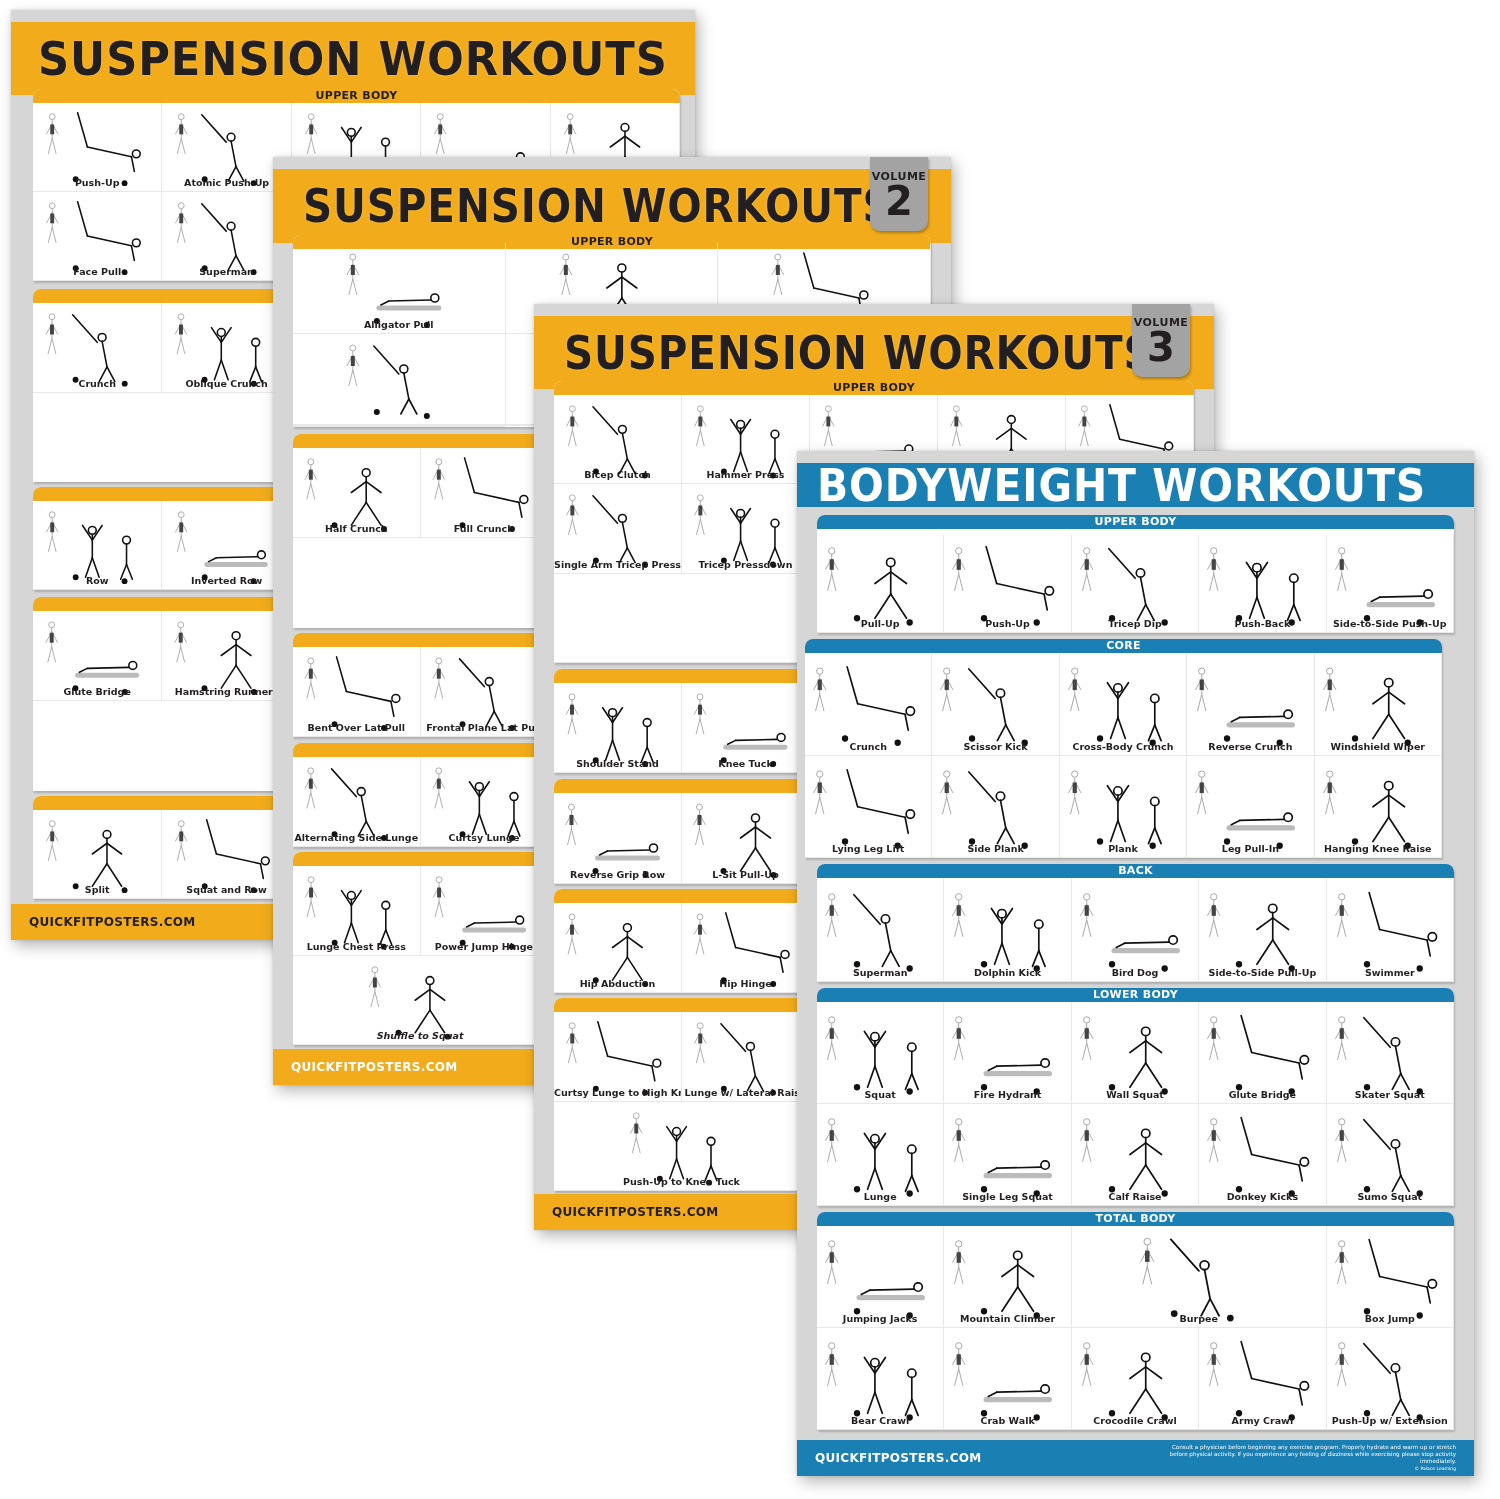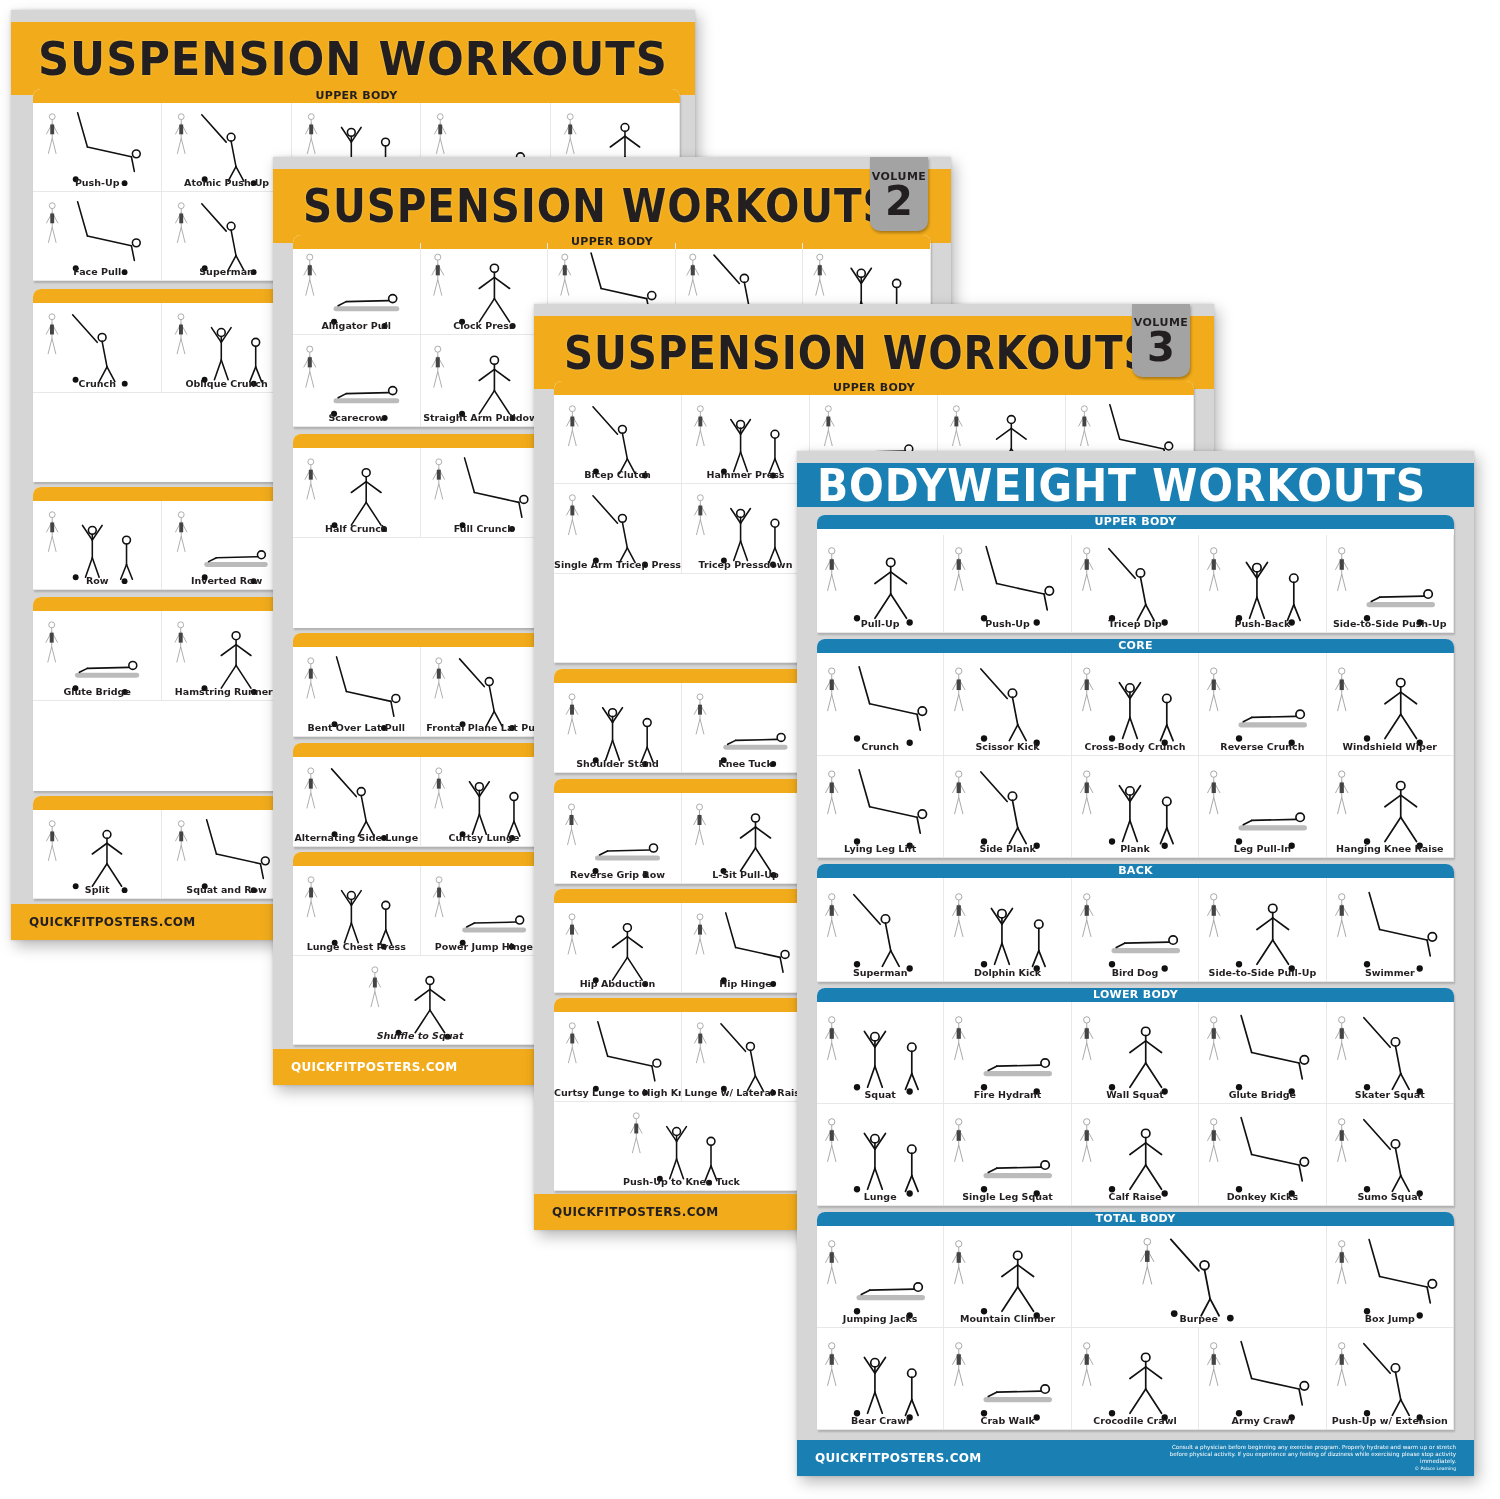--- a/index.html
+++ b/index.html
@@ -642,21 +642,21 @@
 <div class="poster orange" style="left:273px; top:157px; width:678px; height:928px;">
   <div class="p-header" style="height:74px;">
     <span class="p-title" style="font-size:46px; margin-left:30px; transform:scaleX(0.88);">SUSPENSION WORKOUTS</span>
   </div>
   <div class="volume-badge" style="left:597px; top:0px; width:58px; height:74px;">
     <span class="vl">VOLUME</span>
     <span class="vn">2</span>
   </div>
   <div class="section" style="left:20px; top:78px; width:638px; height:192px;">
     <div class="sec-head">UPPER BODY</div>
-    <div class="sec-grid" style="top: 8px; grid-template-columns: repeat(5, 1fr); grid-template-rows: repeat(2, 1fr);">
+    <div class="sec-grid" style="top: 8px; grid-template-columns: repeat(3, 1fr); grid-template-rows: repeat(2, 1fr);">
         <div class="cell">
           <svg class="fig" viewBox="0 0 120 90" preserveAspectRatio="xMidYMid meet">
             <g stroke="#999" stroke-width="0.8" fill="none">
               <circle cx="14" cy="14" r="3"></circle>
               <line x1="14" y1="17" x2="14" y2="36"></line>
               <line x1="14" y1="21" x2="8" y2="32"></line>
               <line x1="14" y1="21" x2="20" y2="32"></line>
               <line x1="14" y1="36" x2="10" y2="52"></line>
               <line x1="14" y1="36" x2="18" y2="52"></line>
             </g>
@@ -1805,21 +1805,21 @@
               <line x1="92" y1="57" x2="50" y2="58"></line>
               <line x1="50" y1="58" x2="42" y2="62"></line>
             </g>
             <circle cx="38" cy="78" r="3" fill="#111"></circle>
             <circle cx="88" cy="82" r="3" fill="#111"></circle>
           </svg>
           <span class="cell-label">Side-to-Side Push-Up</span>
         </div>
       </div>
   </div>
-  <div class="section" style="left:20px; top:188px; width:637px; height:219px;">
+  <div class="section" style="left:8px; top:188px; width:637px; height:219px;">
     <div class="sec-head">CORE</div>
     <div class="sec-grid" style="top: 14px; grid-template-columns: repeat(5, 1fr); grid-template-rows: repeat(2, 1fr);">
         <div class="cell">
           <svg class="fig" viewBox="0 0 120 90" preserveAspectRatio="xMidYMid meet">
             <g stroke="#999" stroke-width="0.8" fill="none">
               <circle cx="14" cy="14" r="3"></circle>
               <line x1="14" y1="17" x2="14" y2="36"></line>
               <line x1="14" y1="21" x2="8" y2="32"></line>
               <line x1="14" y1="21" x2="20" y2="32"></line>
               <line x1="14" y1="36" x2="10" y2="52"></line>

